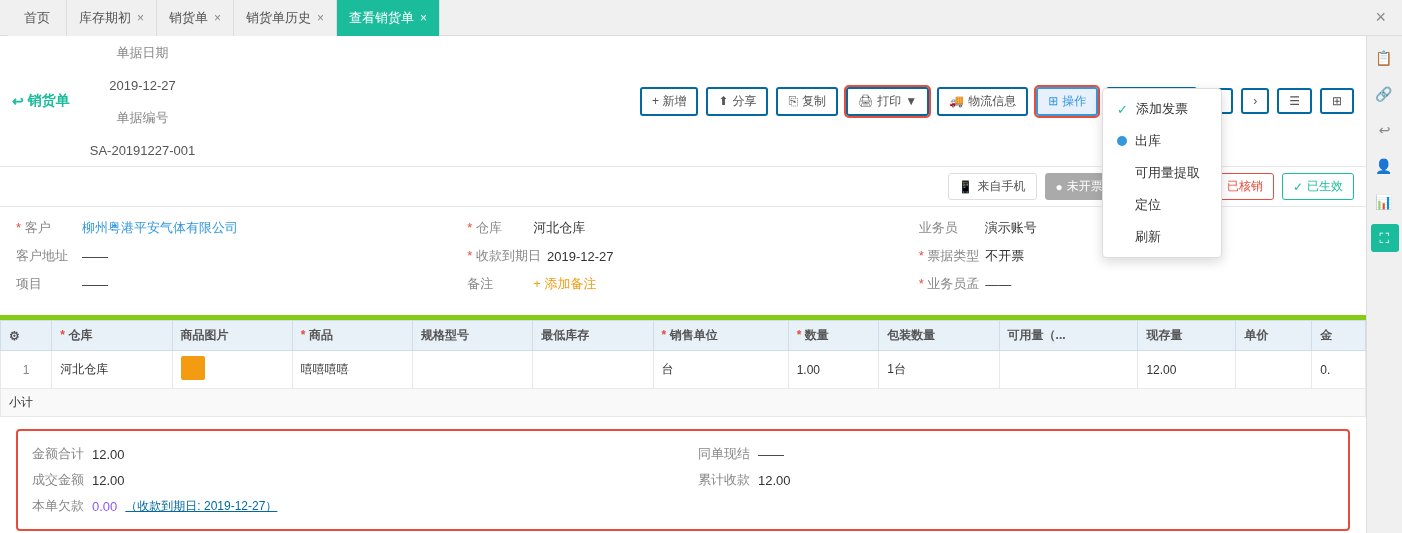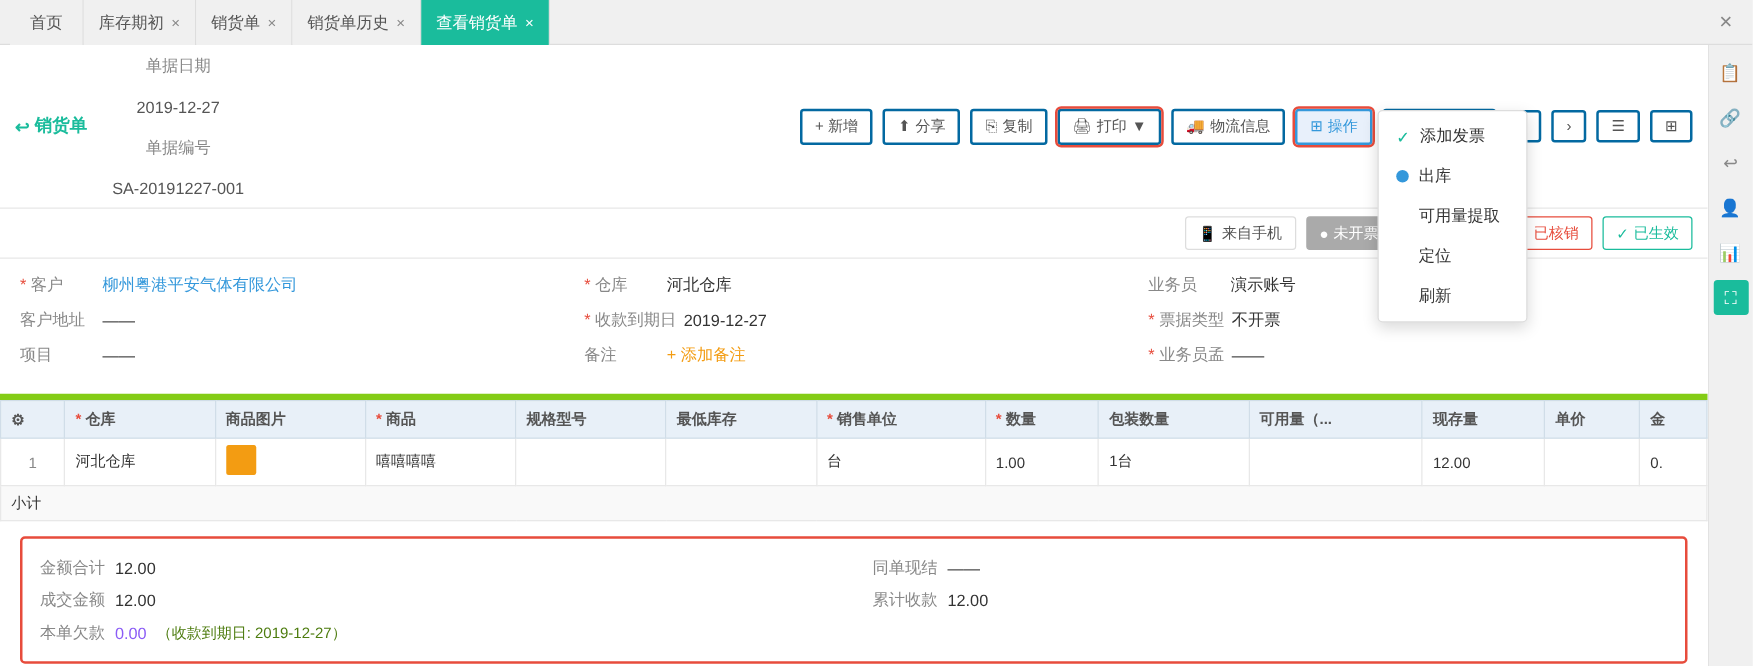--- a/index.html
+++ b/index.html
@@ -289,21 +289,21 @@
             <span class="summary-label">成交金额</span>
             <span class="summary-value">12.00</span>
           </div>
           <div class="summary-row">
             <span class="summary-label">累计收款</span>
             <span class="summary-value">12.00</span>
           </div>
           <div style="grid-column: span 2;" class="summary-row">
             <span class="summary-label">本单欠款</span>
             <span class="summary-value red">0.00</span>
-            <span class="summary-value" style="color:#4d7c0f; font-size:12px;">（收款到期日: 2019-12-27）</span>
+            <span class="summary-value" style="color:#0369a1; font-size:12px;text-decoration:underline;">（收款到期日: 2019-12-27）</span>
           </div>
         </div>
       </div>
 
     </div>
 
     <div class="right-sidebar">
       <div class="sidebar-icon">📋</div>
       <div class="sidebar-icon">🔗</div>
       <div class="sidebar-icon">↩</div>

